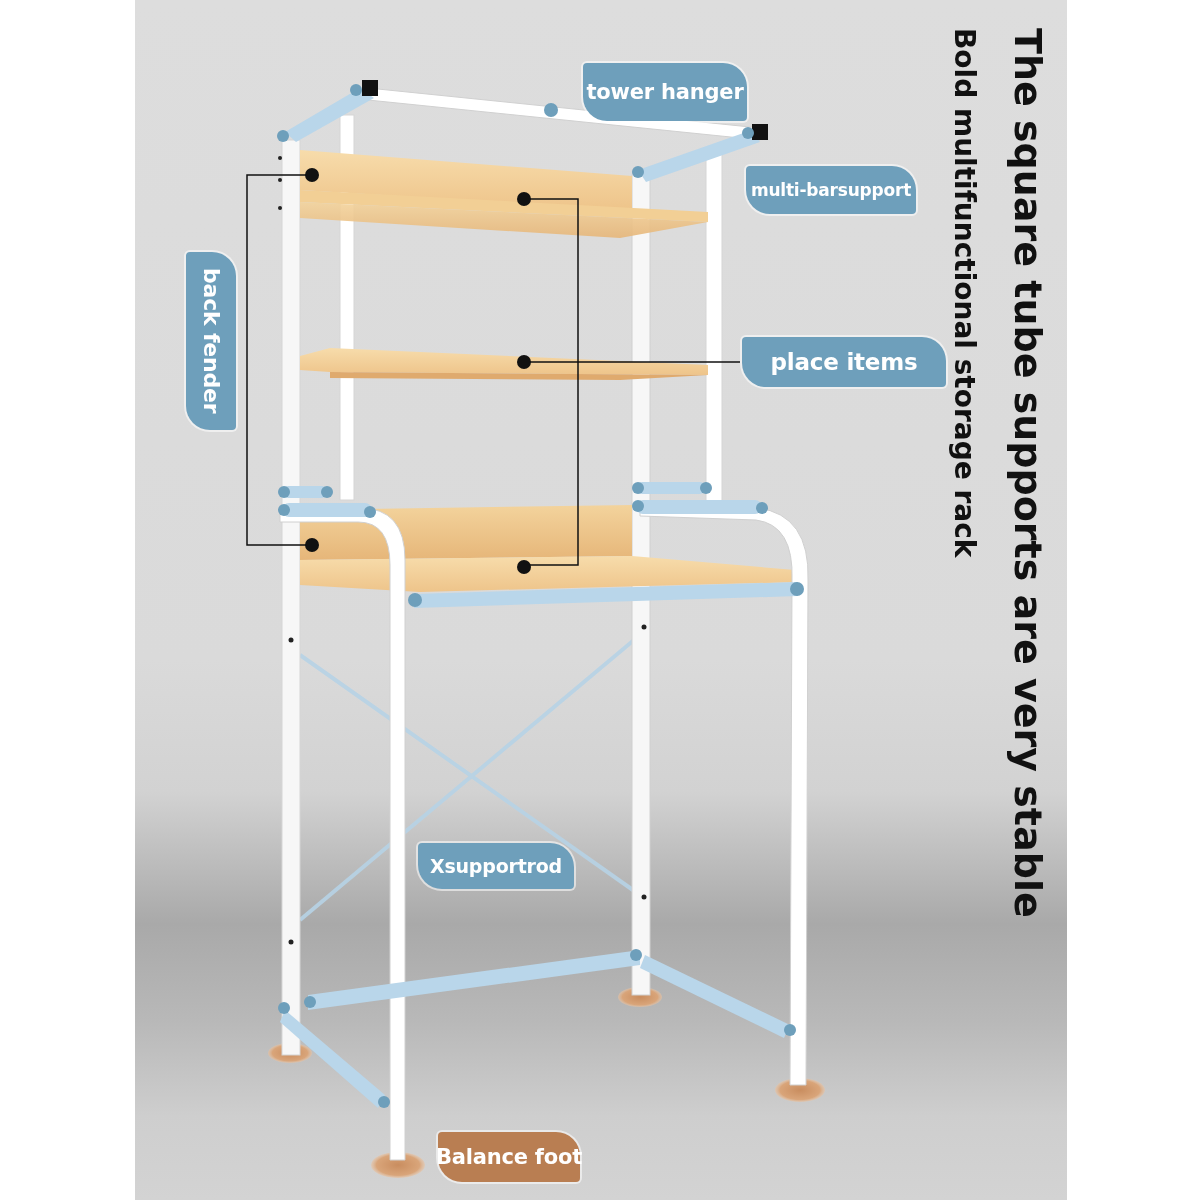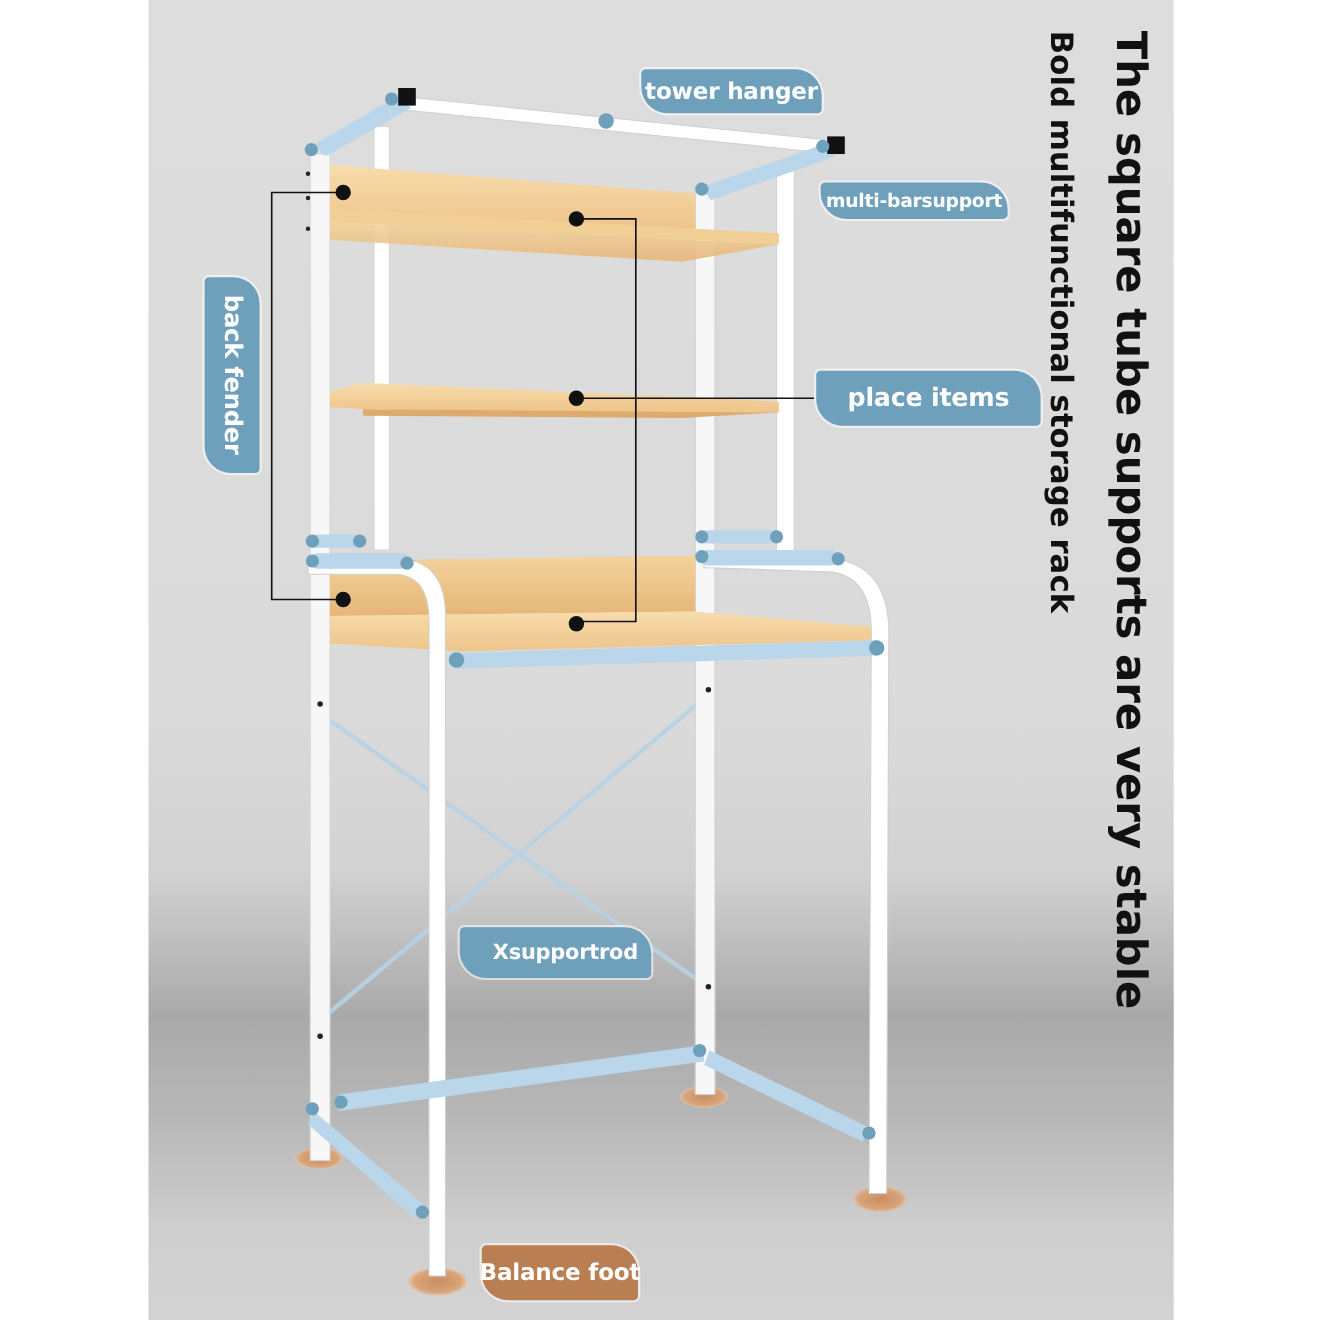--- a/index.html
+++ b/index.html
@@ -151,27 +151,27 @@
     <circle cx="291" cy="640" r="2.5"></circle>
       <circle cx="291" cy="942" r="2.5"></circle>
     <circle cx="644" cy="627" r="2.5"></circle>
       <circle cx="644" cy="897" r="2.5"></circle>
     <circle cx="280" cy="158" r="2"></circle>
       <circle cx="280" cy="180" r="2"></circle>
       <circle cx="280" cy="208" r="2"></circle>
   </g>
 </svg>
 
-<div class="pill blue" style="left:583px; top:63px; width:164px; height:40px; font-size:21px;">tower hanger</div>
+<div class="pill blue" style="left:583px; top:63px; width:164px; height:58px; font-size:21px;">tower hanger</div>
 
-<div class="pill blue" style="left:746px; top:166px; width:170px; height:33px; font-size:17px;">multi-barsupport</div>
+<div class="pill blue" style="left:746px; top:166px; width:170px; height:48px; font-size:17px;">multi-barsupport</div>
 
 <div class="pill blue" style="left:742px; top:337px; width:204px; height:50px; font-size:23px;">place items</div>
 
 <div class="pill blue vertical" style="left:186px; top:252px; width:50px; height:178px; font-size:22px;">back fender</div>
 
-<div class="pill blue" style="left:418px; top:843px; width:156px; height:46px; font-size:19px;padding-left:18px;">Xsupportrod</div>
+<div class="pill blue" style="left:418px; top:843px; width:156px; height:46px; font-size:19px;">Xsupportrod</div>
 
 <div class="pill brown" style="left:438px; top:1132px; width:142px; height:50px; font-size:21px;text-align:right;">Balance foot</div>
 
 <div class="headline" style="left:1006px; top:28px; font-size:38px;">The square tube supports are very stable</div>
 
 <div class="headline" style="left:948px; top:28px; font-size:28px;">Bold multifunctional storage rack</div>
 
 </body></html>

